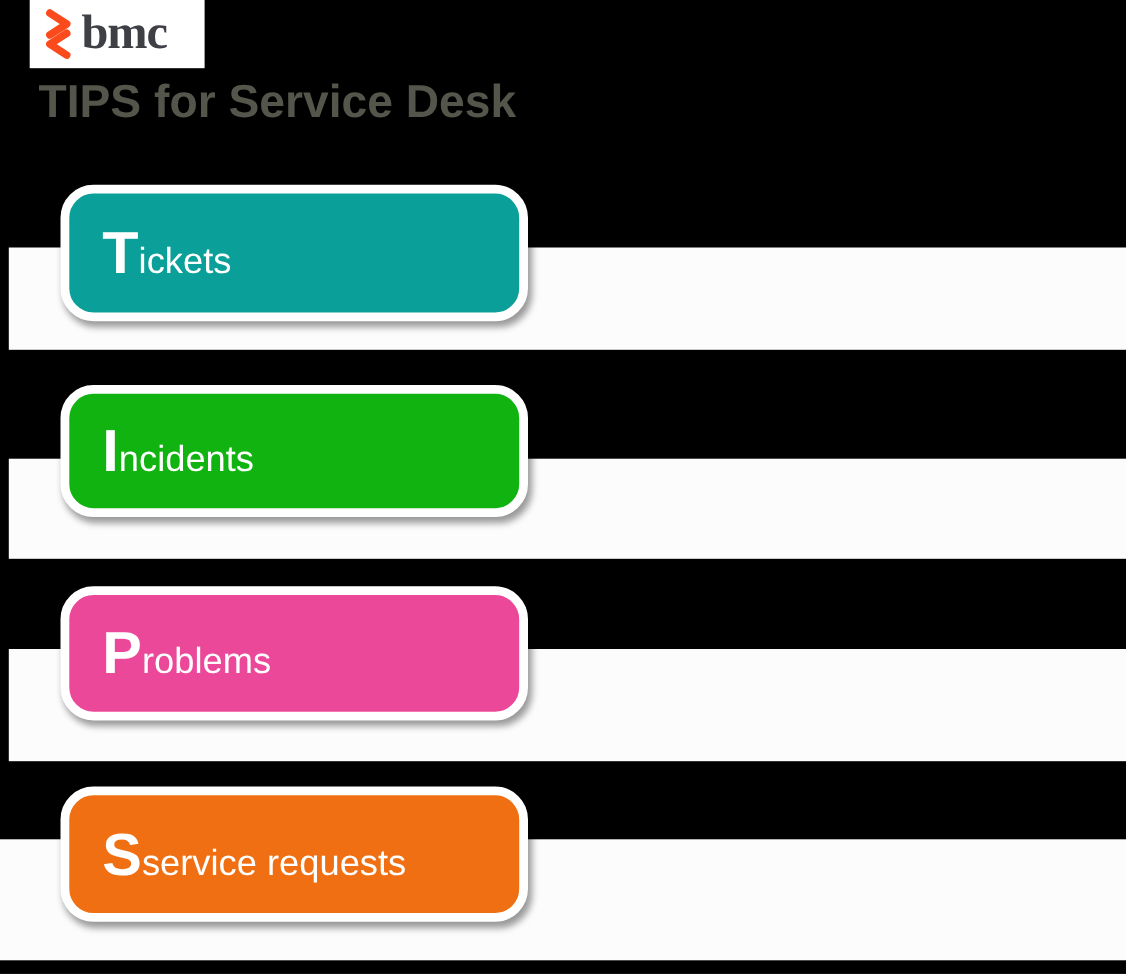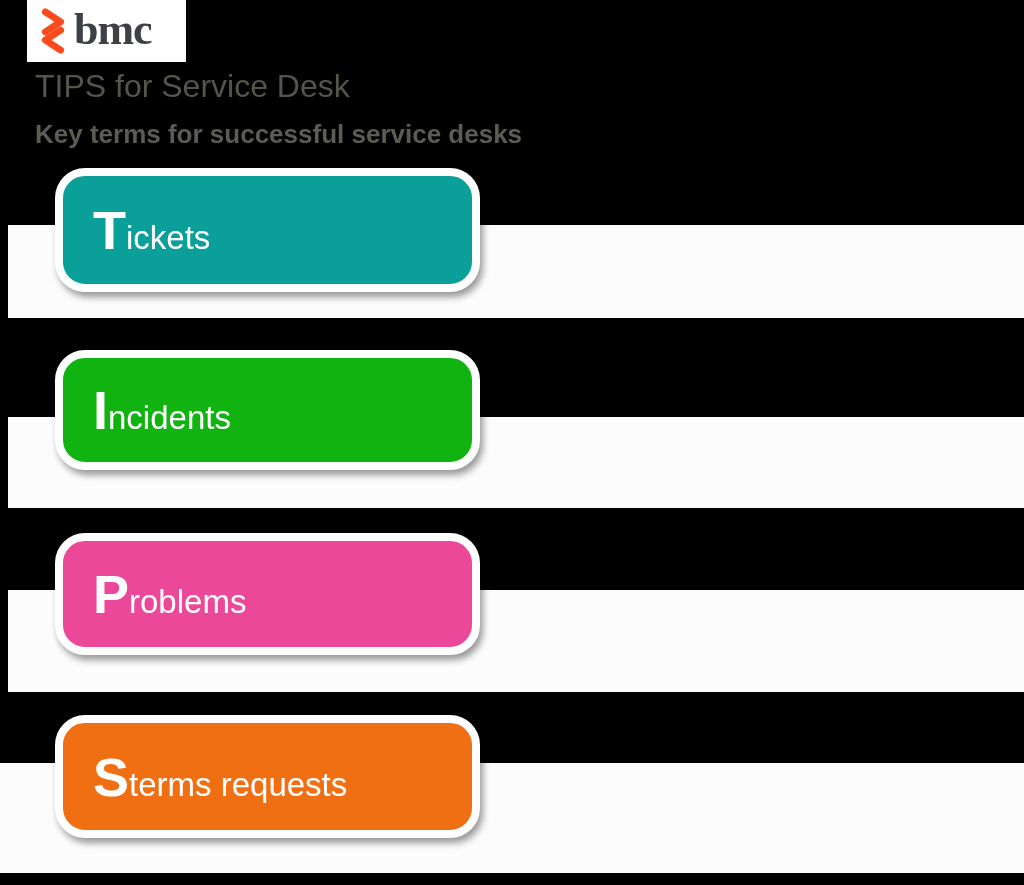--- a/index.html
+++ b/index.html
@@ -28,21 +28,21 @@
   }
   .logo-mark{margin-left:13px;width:26px;height:50px;flex:0 0 auto;}
   .logo-text{
     font-size:44px;font-weight:bold;
     letter-spacing:-1px;
     margin-left:8px;margin-top:-4px;font-family:Liberation Serif, serif;
   }
   
   .title{
     position:absolute;left:35px;top:68px;
-    font-size:32px;font-weight:normal;
+    font-size:42px;font-weight:bold;
     letter-spacing:0px;
   }
   .subtitle{
     position:absolute;left:35px;top:119px;
     font-size:26px;font-weight:bold;
     letter-spacing:0px;
   }
   
   .card{
     position:absolute;
@@ -81,31 +81,30 @@
 
   <div class="logo-plate">
     <svg class="logo-mark" viewBox="0 0 34 62" xmlns="http://www.w3.org/2000/svg">
       <path d="M 7 6 L 27 19 L 7 32" fill="none" stroke="#FB4A1B" stroke-width="9" stroke-linecap="round" stroke-linejoin="round"></path>
       <path d="M 27 30 L 7 43 L 27 56" fill="none" stroke="#FB4A1B" stroke-width="9" stroke-linecap="round" stroke-linejoin="round"></path>
     </svg>
     <span class="logo-text" style="color: rgb(62, 64, 70);">bmc</span>
   </div>
 
   <div class="title" style="color: rgb(84, 85, 75);">TIPS for Service Desk</div>
-  <div class="subtitle" style="color: rgb(92, 93, 82);">Key terms for successful service desks</div>
 
   <div class="card card-2" style="background-color: rgb(16, 179, 16);">
     <div class="card-label"><span class="big">I</span><span>ncidents</span></div>
   </div>
 
   <div class="card card-1" style="background-color: rgb(10, 159, 152);">
     <div class="card-label"><span class="big">T</span><span>ickets</span></div>
   </div>
 
   <div class="card card-3" style="background-color: #ec4899;">
     <div class="card-label"><span class="big">P</span><span>roblems</span></div>
   </div>
 
   <div class="card card-4" style="background-color: rgb(240, 111, 19);">
-    <div class="card-label"><span class="big">S</span><span>terms requests</span></div>
+    <div class="card-label"><span class="big">S</span><span>service requests</span></div>
   </div>
 
 </div>
 
 </body></html>

